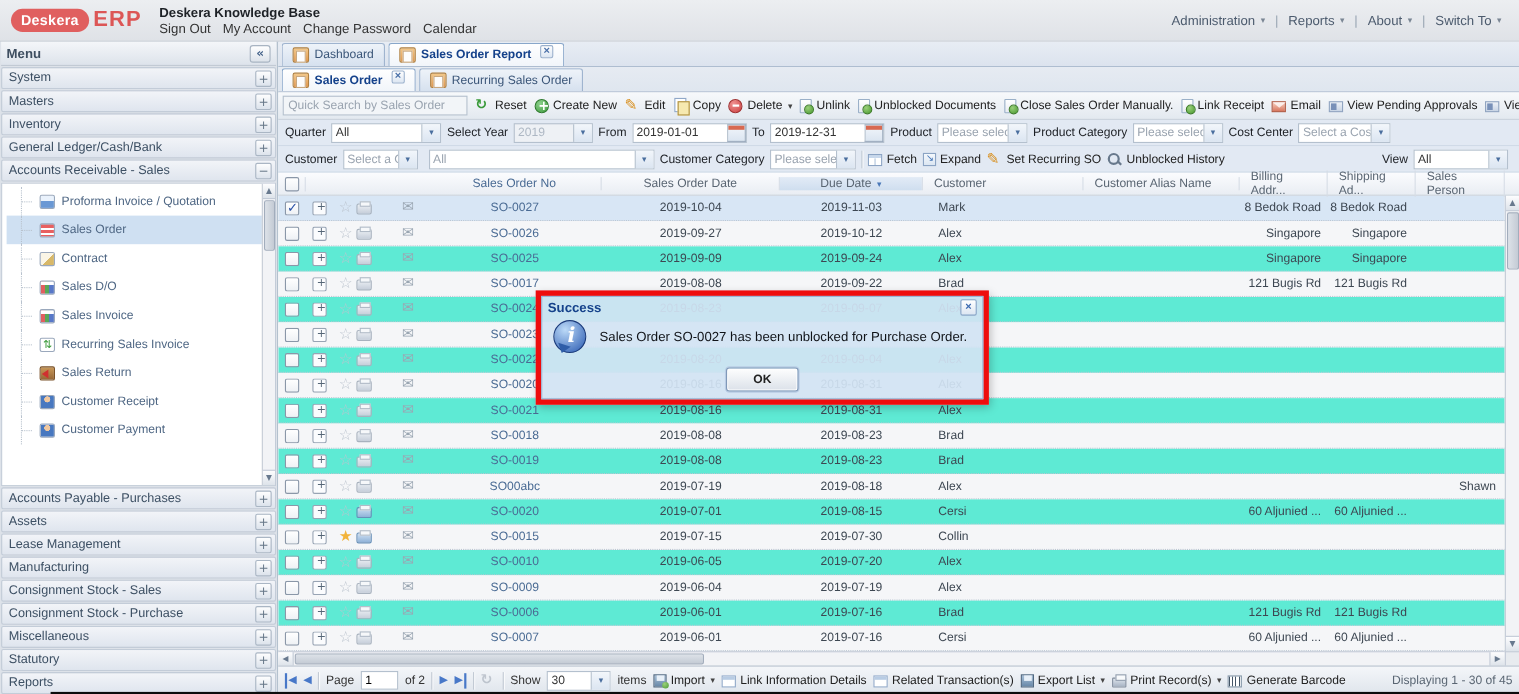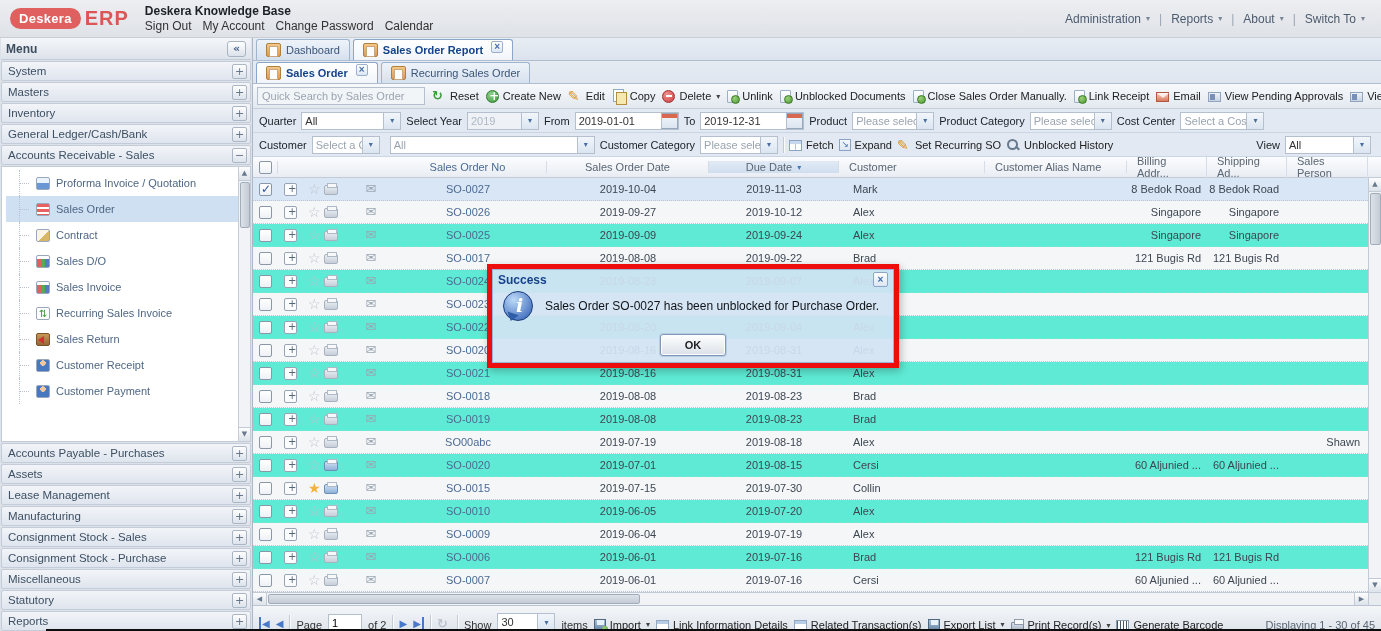--- a/index.html
+++ b/index.html
@@ -168,21 +168,21 @@
 .vthumb{width:11px;height:52px;margin-top:1px;background:linear-gradient(90deg,#dde2e8,#c4cbd5);border:1px solid #a2adbc;border-radius:2px;flex:none;cursor:pointer}
 .hscroll-row{height:13px;flex:none;display:flex}
 .hscroll{flex:1;background:#f2f3f6;border-top:1px solid #c2cad6;display:flex;align-items:center}
 .hs-arrow{width:14px;height:12px;background:linear-gradient(#fdfdfe,#dde3ea);border-right:1px solid #c2cad6;color:#68798e;font-size:7px;line-height:12px;text-align:center;font-family:"DejaVu Sans",sans-serif;flex:none}
 .hs-arrow.right{border-right:none;border-left:1px solid #c2cad6;margin-left:auto}
 .hs-arrow.left::before{content:"◀"}
 .hs-arrow.right::before{content:"▶"}
 .hthumb{width:372px;height:10px;margin-left:1px;background:linear-gradient(#dde2e8,#c4cbd5);border:1px solid #a2adbc;border-radius:2px;cursor:pointer}
 .corner{width:13px;flex:none;background:#e8ebef;border-top:1px solid #c2cad6;border-left:1px solid #c2cad6}
 
-.footer{height:26px;flex:none;background:linear-gradient(#f4f6f9,#dfe5ec);border-top:1px solid #bac4d0;display:flex;align-items:flex-end;padding:0 6px;gap:6px;white-space:nowrap;overflow:hidden}
+.footer{height:26px;flex:none;background:linear-gradient(#f4f6f9,#dfe5ec);border-top:1px solid #bac4d0;display:flex;align-items:center;padding:0 6px;gap:6px;white-space:nowrap;overflow:hidden}
 .nav{font-family:"DejaVu Sans",sans-serif;color:#4878c8;font-size:10px;cursor:pointer;line-height:14px}
 .nav-first{border-left:2px solid #4878c8;padding-left:1px}
 .nav-first::before{content:"◀"}
 .nav-prev::before{content:"◀"}
 .nav-next::before{content:"▶"}
 .nav-last{border-right:2px solid #4878c8;padding-right:1px}
 .nav-last::before{content:"▶"}
 .page-input{width:34px;height:17px;border:1px solid #b4c0ce;background:#fff;font-size:11px;padding:0 3px;font-family:inherit}
 .fbtn{display:flex;align-items:center;gap:4px;cursor:pointer;flex:none;color:#222}
 .displaying{margin-left:auto;color:#5a6673;flex:none}

